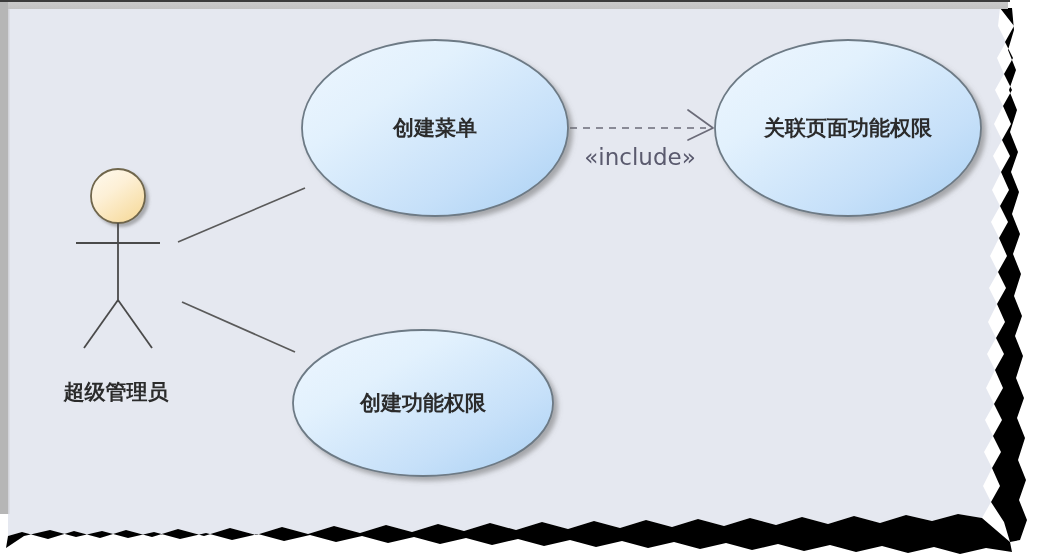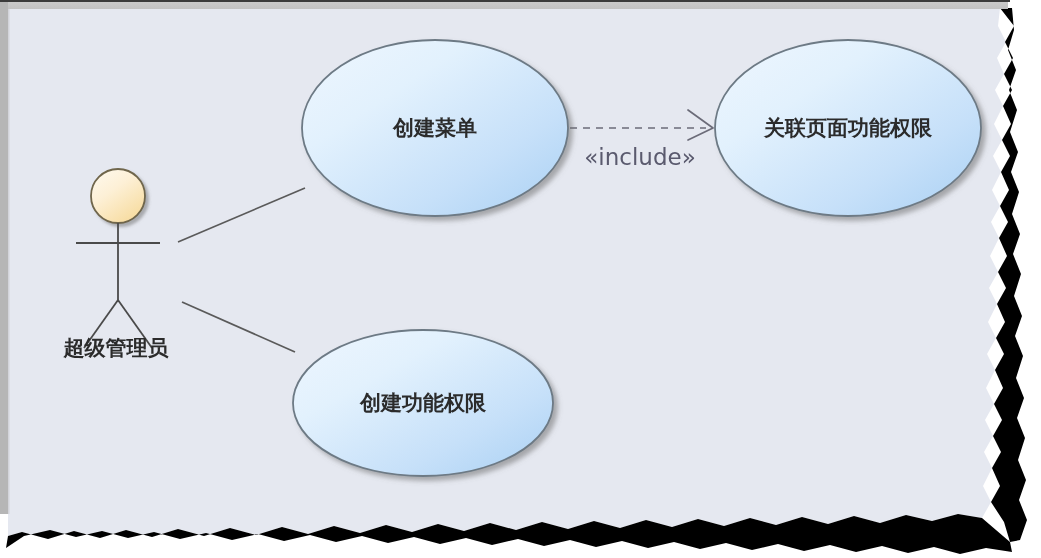--- a/index.html
+++ b/index.html
@@ -37,20 +37,21 @@
     letter-spacing: 0px;
     pointer-events: none;
   }
   .usecase-label {
     font-size: 21px;
     transform: translate(-50%, -50%);
   }
   .actor-label {
     font-size: 21px;
     transform: translate(-50%, -50%);
+    margin-top: 44px;
   }
   .stereotype-label {
     position: absolute;
     font-family: "DejaVu Sans", "Liberation Sans", sans-serif;
     font-size: 23px;
     font-weight: normal;
     color: #5a5a6e;
     white-space: nowrap;
     transform: translate(-50%, -50%);
     pointer-events: none;

